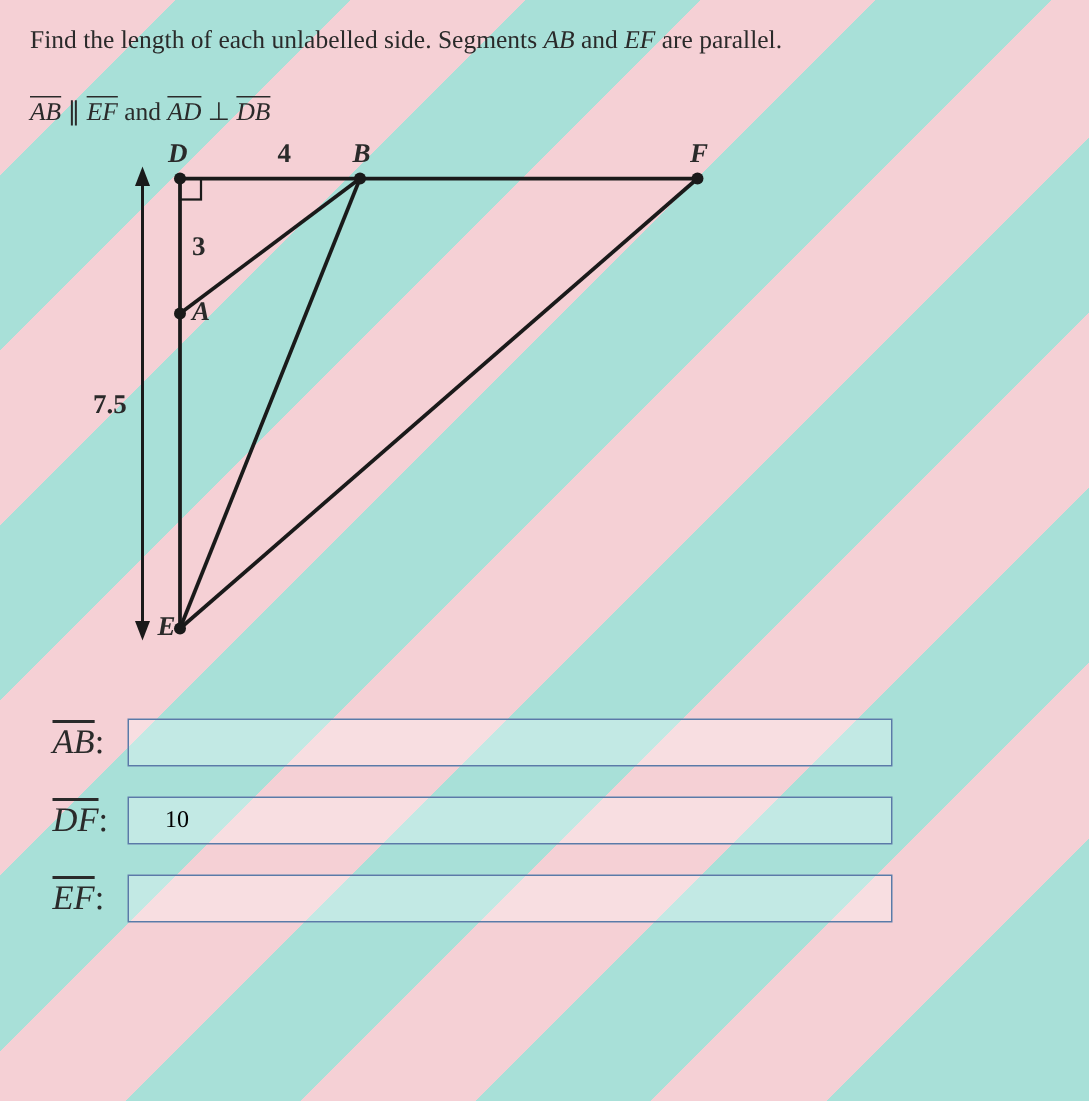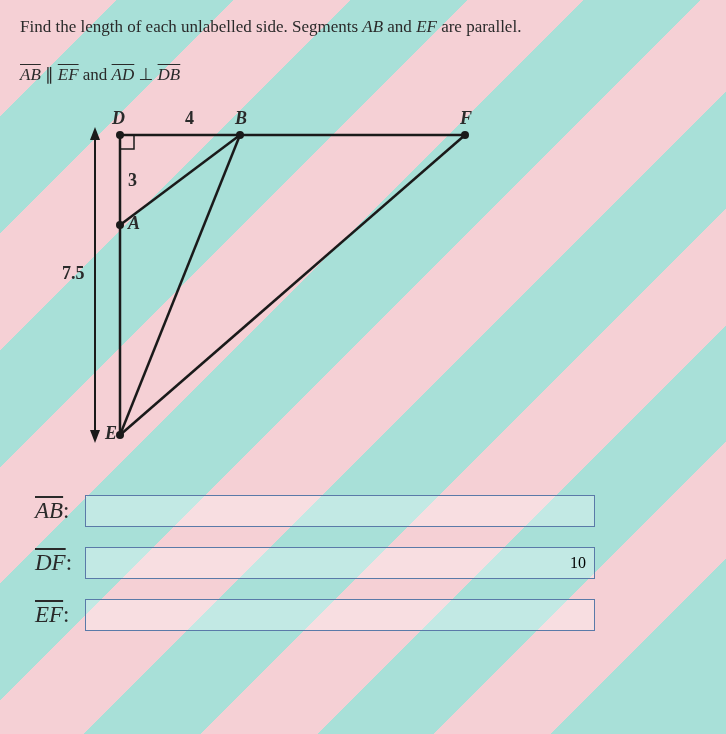--- a/index.html
+++ b/index.html
@@ -31,21 +31,21 @@
     .instruction {
       font-size: 17px;
       margin-bottom: 25px;
       line-height: 1.4;
     }
     .instruction .italic {
       font-style: italic;
     }
     .condition {
       font-size: 17px;
-      margin-bottom: 20px;
+      margin-bottom: 4px;
     }
     .overline {
       text-decoration: overline;
       font-style: italic;
     }
     .diagram-container {
       position: relative;
       width: 500px;
       height: 360px;
       margin-left: 30px;
@@ -65,24 +65,23 @@
     }
     .answer-label {
       font-size: 23px;
       width: 50px;
     }
     .answer-input {
       border: 1px solid #5a7aa8;
       background: rgba(255,255,255,0.3);
       height: 32px;
       width: 510px;
-      padding: 4px 8px;
+      padding: 4px 24px;
       font-size: 16px;
       font-family: Georgia, serif;
-      text-align: right;
     }
     svg {
       position: absolute;
       top: 0;
       left: 0;
     }
   </style>
 </head>
 <body>
 
@@ -117,21 +116,21 @@
   </svg>
 
   <div class="diagram-label" style="left:62px; top:3px;">D</div>
   <div class="diagram-label" style="left:185px; top:3px;">B</div>
   <div class="diagram-label" style="left:410px; top:3px;">F</div>
   <div class="diagram-label" style="left:78px; top:108px;">A</div>
   <div class="diagram-label" style="left:55px; top:318px;">E</div>
 
   <div class="diagram-label" style="left:135px; top:3px; font-style:normal;">4</div>
   <div class="diagram-label" style="left:78px; top:65px; font-style:normal;">3</div>
-  <div class="diagram-label" style="left:12px; top:158px; font-style:normal;">7.5</div>
+  <div class="diagram-label" style="left:12px; top:170px; font-style:normal;">7.5</div>
 </div>
 
 <div class="answer-row">
   <div class="answer-label"><span class="overline">AB</span>:</div>
   <input class="answer-input" type="text" value="" style="">
 </div>
 
 <div class="answer-row">
   <div class="answer-label"><span class="overline">DF</span>:</div>
   <input class="answer-input" type="text" value="10" style="">

